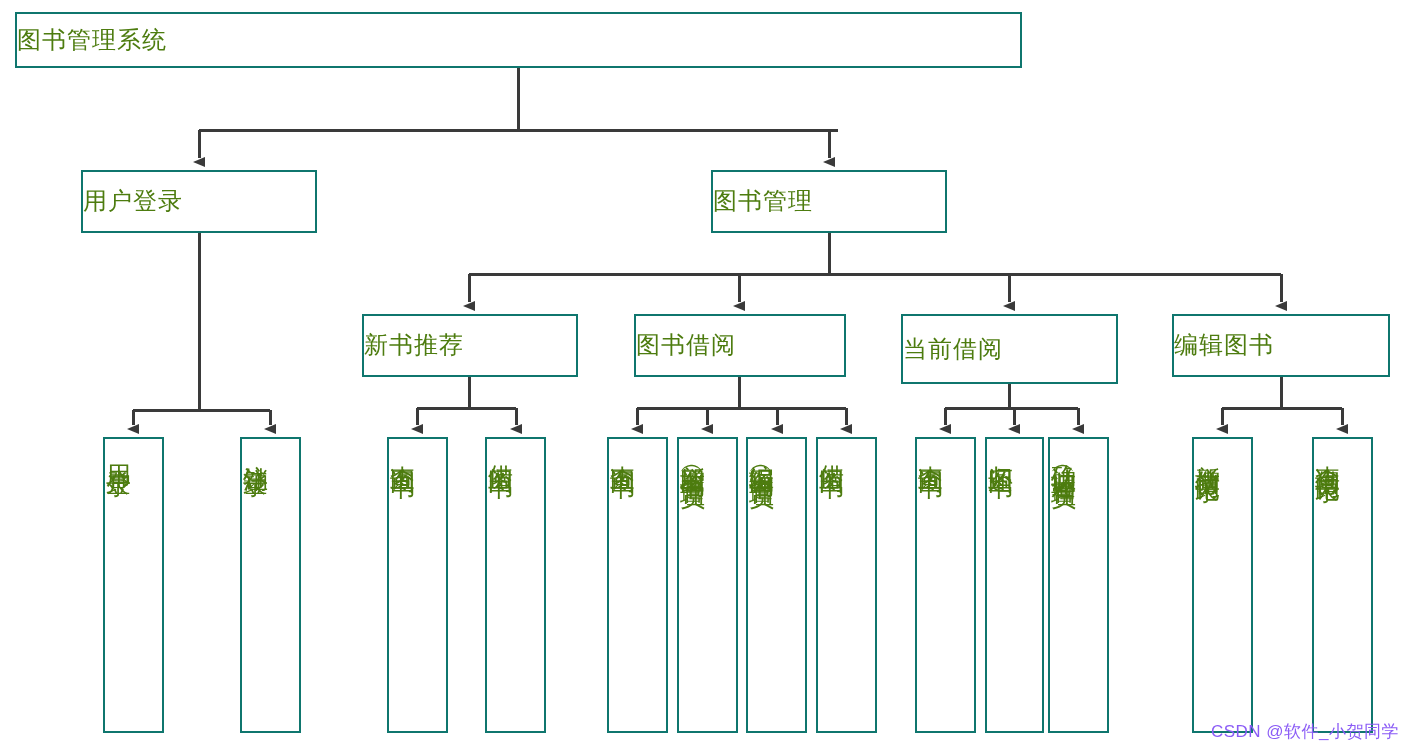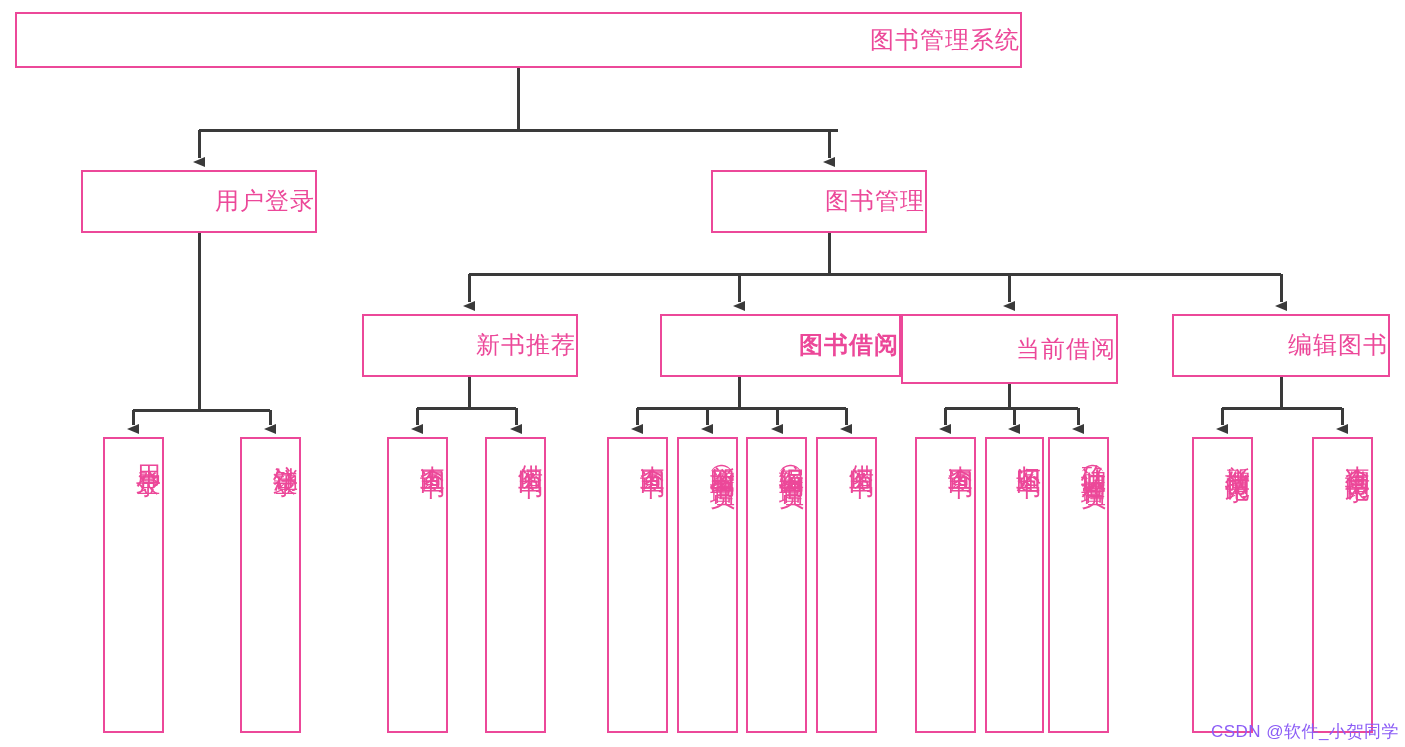--- a/index.html
+++ b/index.html
@@ -21,25 +21,25 @@
     position: absolute;
     left: 0;
     top: 0;
     width: 1405px;
     height: 747px;
   }
   .node-box {
     position: absolute;
     box-sizing: border-box;
     background: #ffffff;
-    border: 2px solid #ec4899;
+    border: 2px solid #0f766e;
     display: flex;
     align-items: center;
-    justify-content: flex-end;
-    color: #ec4899;
+    justify-content: flex-start;
+    color: #4d7c0f;
   }
   .node-horizontal .node-label {
     font-size: 24px;
     line-height: 1.1;
     letter-spacing: 1px;
     white-space: nowrap;
   }
   .node-vertical {
     align-items: flex-start;
     padding-top: 6px;
@@ -120,28 +120,28 @@
     </g>
   </svg>
 
   <div class="node-box node-horizontal" style="left: 15px; top: 12px; width: 1007px; height: 56px;">
     <span class="node-label">图书管理系统</span>
   </div>
 
   <div class="node-box node-horizontal" style="left: 81px; top: 170px; width: 236px; height: 63px;">
     <span class="node-label">用户登录</span>
   </div>
-  <div class="node-box node-horizontal" style="left: 711px; top: 170px; width: 216px; height: 63px;">
+  <div class="node-box node-horizontal" style="left: 711px; top: 170px; width: 236px; height: 63px;">
     <span class="node-label">图书管理</span>
   </div>
 
   <div class="node-box node-horizontal" style="left: 362px; top: 314px; width: 216px; height: 63px;">
     <span class="node-label">新书推荐</span>
   </div>
-  <div class="node-box node-horizontal" style="left: 660px; top: 314px; width: 241px; height: 63px; font-weight: bold;">
+  <div class="node-box node-horizontal" style="left: 634px; top: 314px; width: 212px; height: 63px;">
     <span class="node-label">图书借阅</span>
   </div>
   <div class="node-box node-horizontal" style="left: 901px; top: 314px; width: 217px; height: 70px;">
     <span class="node-label">当前借阅</span>
   </div>
   <div class="node-box node-horizontal" style="left: 1172px; top: 314px; width: 218px; height: 63px;">
     <span class="node-label">编辑图书</span>
   </div>
 
   <div class="node-box node-vertical" style="left: 103px; top: 437px; width: 61px; height: 296px;">

